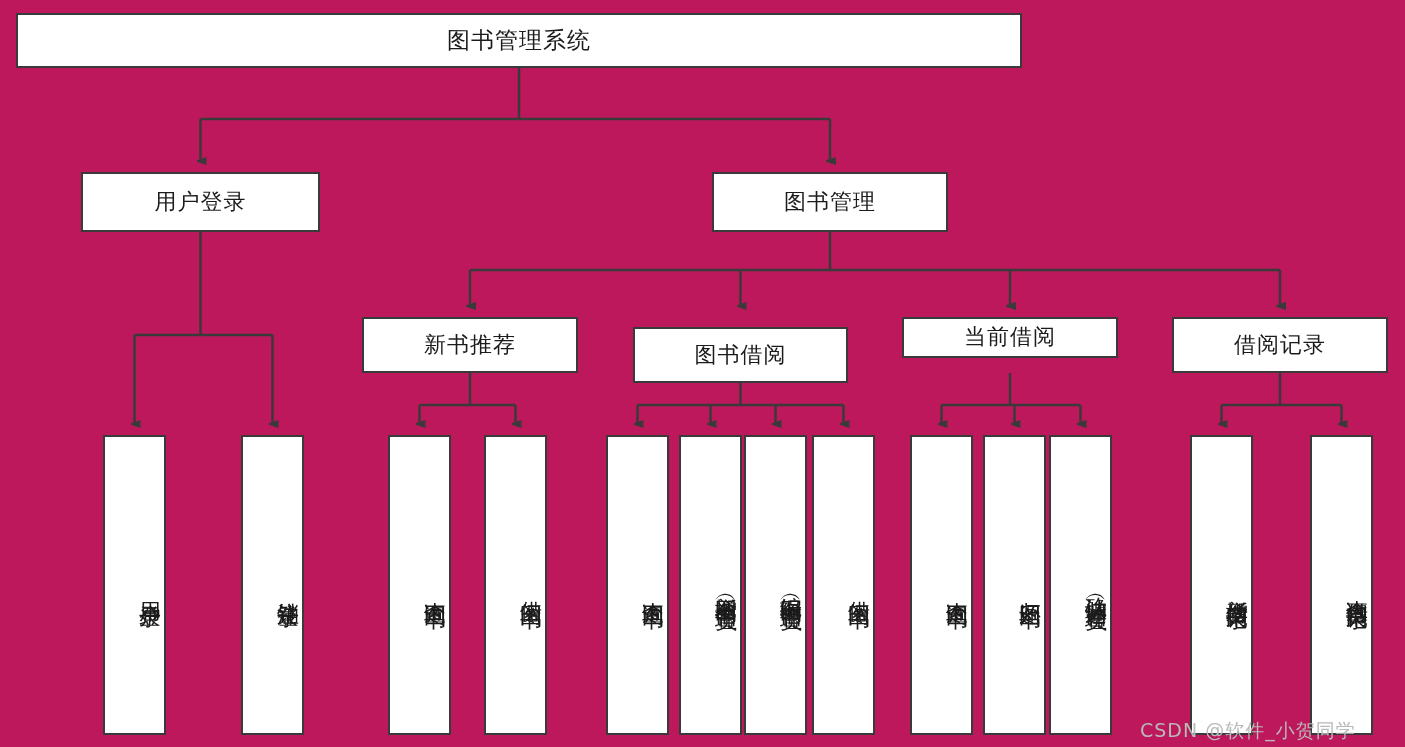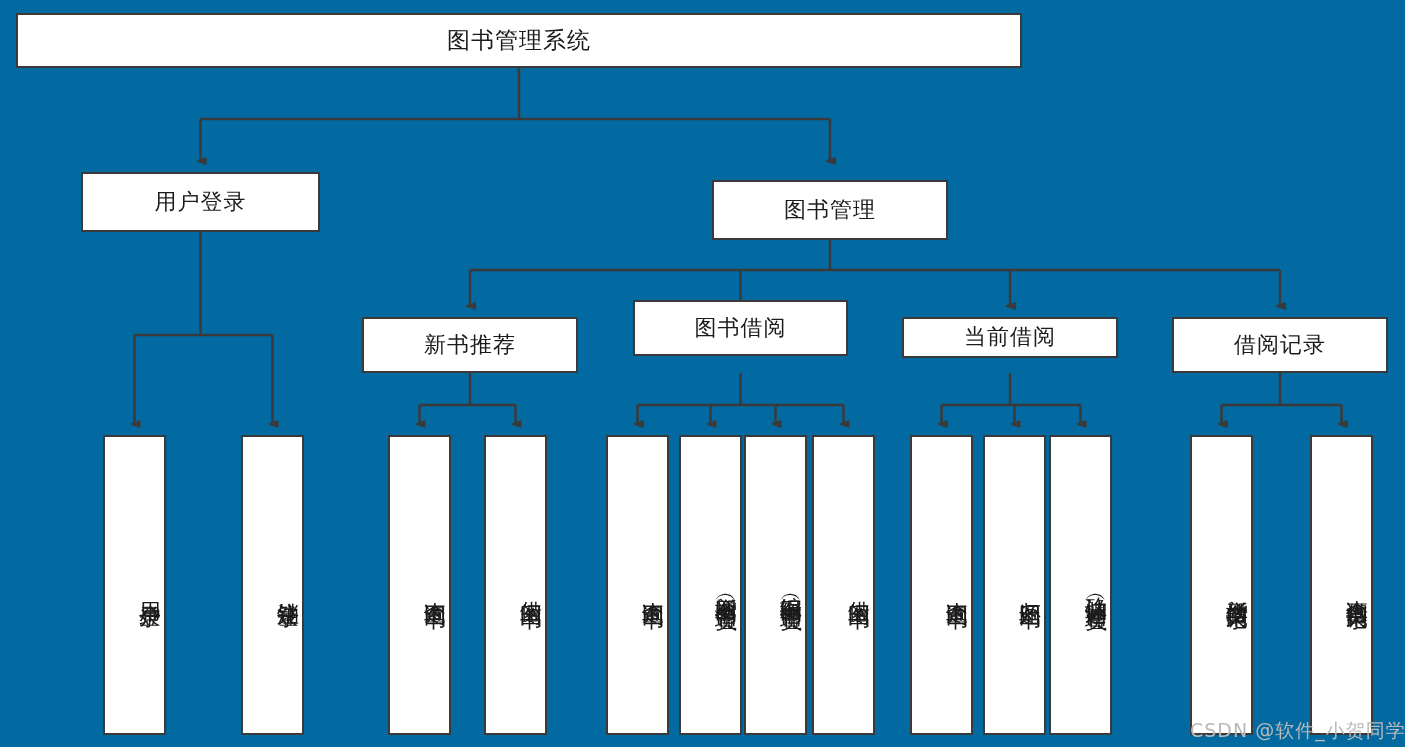--- a/index.html
+++ b/index.html
@@ -7,21 +7,21 @@
     padding: 0;
     background: #ffffff;
   }
   body {
     font-family: "DejaVu Sans", "Liberation Sans", sans-serif;
   }
   #canvas {
     position: relative;
     width: 1405px;
     height: 747px;
-    background: #0369a1;
+    background: #be185d;
     overflow: hidden;
   }
   svg.wires {
     position: absolute;
     left: 0;
     top: 0;
     width: 1405px;
     height: 747px;
     pointer-events: none;
   }
@@ -117,29 +117,29 @@
   </svg>
 
   <div class="node horiz" id="root-node" style="left: 16px; top: 13px; width: 1006px; height: 55px;">
     <span>图书管理系统</span>
   </div>
 
   <div id="level2-layer">
       <div class="node horiz" style="left: 81px; top: 172px; width: 239px; height: 60px;">
         <span>用户登录</span>
       </div>
-      <div class="node horiz" style="left: 712px; top: 172px; width: 236px; height: 60px; margin-top: 8px;">
+      <div class="node horiz" style="left: 712px; top: 172px; width: 236px; height: 60px;">
         <span>图书管理</span>
       </div>
     </div>
   <div id="level3-layer">
       <div class="node horiz" style="left: 362px; top: 317px; width: 216px; height: 56px;">
         <span>新书推荐</span>
       </div>
-      <div class="node horiz" style="left: 633px; top: 300px; width: 215px; height: 56px;">
+      <div class="node horiz" style="left: 633px; top: 327px; width: 215px; height: 56px;">
         <span>图书借阅</span>
       </div>
       <div class="node horiz" style="left: 902px; top: 317px; width: 216px; height: 41px;">
         <span>当前借阅</span>
       </div>
       <div class="node horiz" style="left: 1172px; top: 317px; width: 216px; height: 56px; text-align: right;">
         <span>借阅记录</span>
       </div>
     </div>
   <div id="leaf-layer">
@@ -177,15 +177,15 @@
         <span class="vlabel">确认归还（管理员）</span>
       </div>
       <div class="node vert" style="left: 1190px; top: 435px; width: 63px; height: 300px;">
         <span class="vlabel">新增借阅记录</span>
       </div>
       <div class="node vert" style="left: 1310px; top: 435px; width: 63px; height: 300px;">
         <span class="vlabel">查询借阅记录</span>
       </div>
     </div>
 
-  <div class="watermark" style="left: 1190px; top: 718px;">CSDN @软件_小贺同学</div>
+  <div class="watermark" style="left: 1140px; top: 718px;">CSDN @软件_小贺同学</div>
 
 </div>
 
 </body></html>

